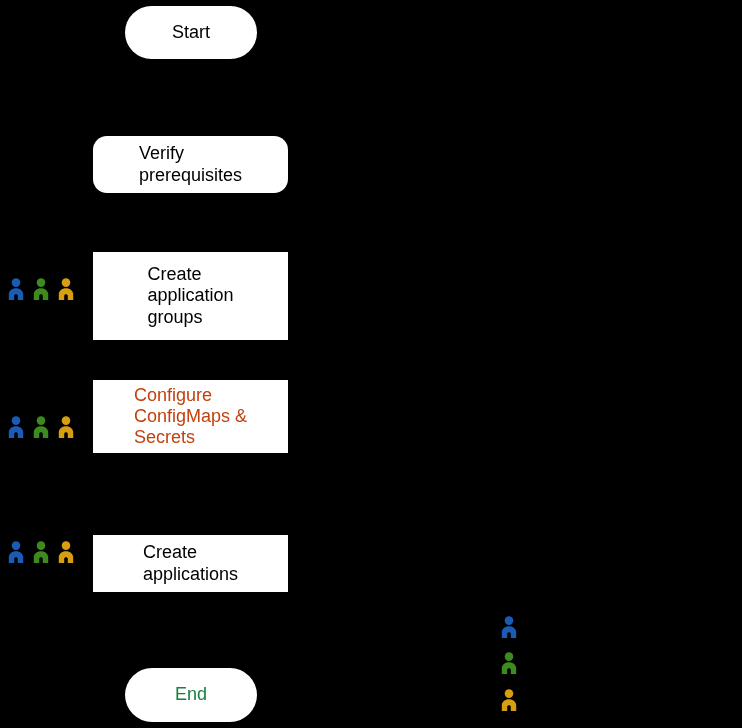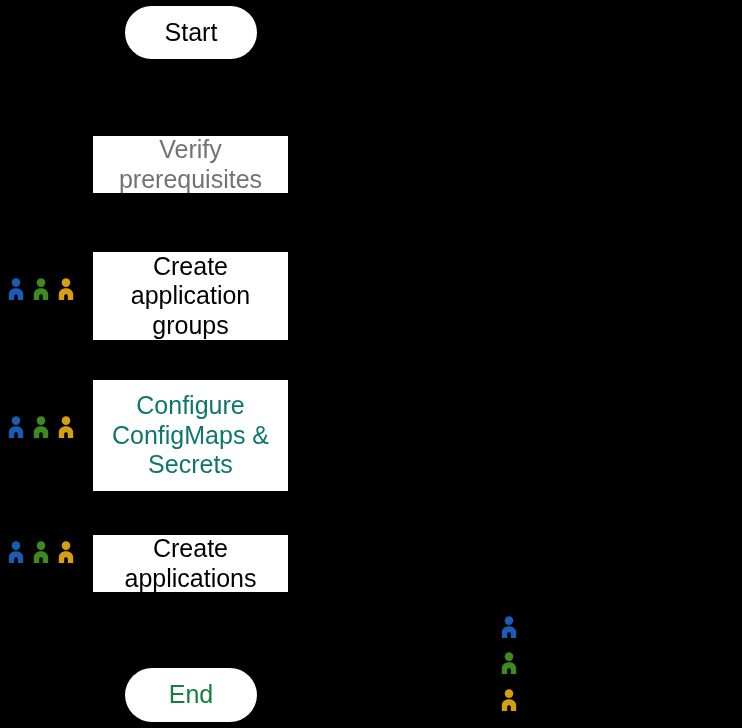--- a/index.html
+++ b/index.html
@@ -23,23 +23,22 @@
 
   
   .node {
     position: absolute;
     box-sizing: border-box;
     background: #ffffff;
     color: #000000;
     display: flex;
     align-items: center;
     justify-content: center;
-    text-align: center;
     line-height: 1.18;
-    font-size: 25px;
+    font-size: 18px;
     font-family: "Liberation Sans", sans-serif;
     white-space: pre-line;
     padding: 2px 6px;
   }
 
   .node.terminal {
     border-radius: 999px;
   }
 
   .node.process {
@@ -107,26 +106,26 @@
       <div class="connector" style="left: 189px; top: 340px; height: 22px;"></div>
       <div class="arrowhead" style="left: 184px; top: 362px;"></div>
       <div class="connector" style="left: 189px; top: 477px; height: 40px;"></div>
       <div class="arrowhead" style="left: 184px; top: 517px;"></div>
       <div class="connector" style="left: 189px; top: 592px; height: 58px;"></div>
       <div class="arrowhead" style="left: 184px; top: 650px;"></div>
     </div>
 
   <div id="node-layer">
       <div class="node terminal" style="left: 125px; top: 6px; width: 132px; height: 53px; background: rgb(255, 255, 255); color: rgb(0, 0, 0);">Start</div>
-      <div class="node process" style="left: 93px; top: 136px; width: 195px; height: 57px; background: rgb(255, 255, 255); color: #737373;">Verify
+      <div class="node process" style="left: 93px; top: 136px; width: 195px; height: 57px; background: rgb(255, 255, 255); color: #000000; border-radius: 14px;">Verify
 prerequisites</div>
       <div class="node process" style="left: 93px; top: 252px; width: 195px; height: 88px; background: rgb(255, 255, 255); color: rgb(0, 0, 0);">Create
 application
 groups</div>
-      <div class="node process" style="left: 93px; top: 380px; width: 195px; height: 111px; background: rgb(255, 255, 255); color: #0f766e;">Configure
+      <div class="node process" style="left: 93px; top: 380px; width: 195px; height: 73px; background: rgb(255, 255, 255); color: #c2410c;">Configure
 ConfigMaps &amp;
 Secrets</div>
       <div class="node process" style="left: 93px; top: 535px; width: 195px; height: 57px; background: rgb(255, 255, 255); color: rgb(0, 0, 0);">Create
 applications</div>
       <div class="node terminal" style="left: 125px; top: 668px; width: 132px; height: 54px; background: rgb(255, 255, 255); color: #15803d;">End</div>
     </div>
 
   <div id="actor-layer">
       <div class="actor-row" style="left: 6px; top: 278px;">
         <svg class="actor-icon" viewBox="0 0 20 22" aria-hidden="true">

